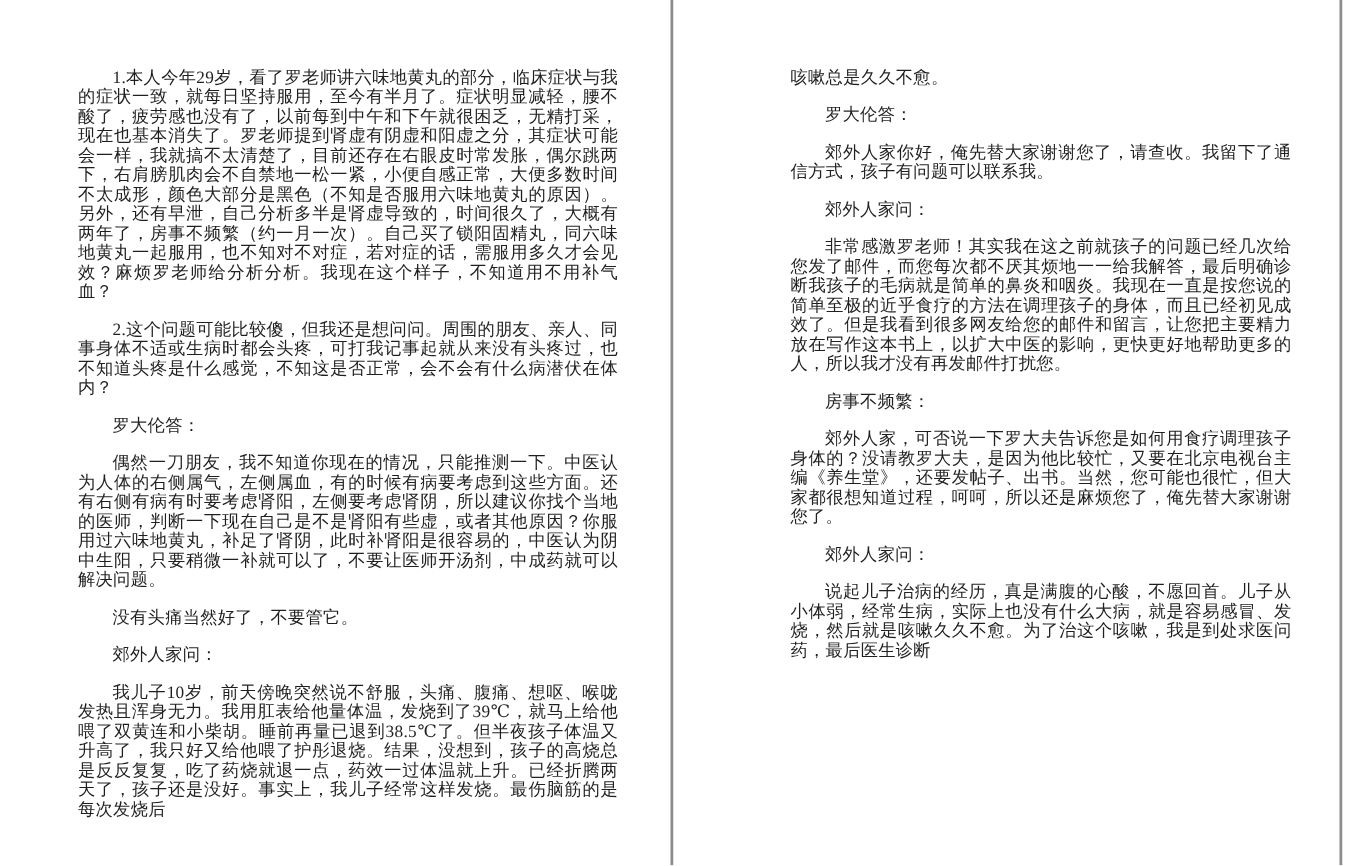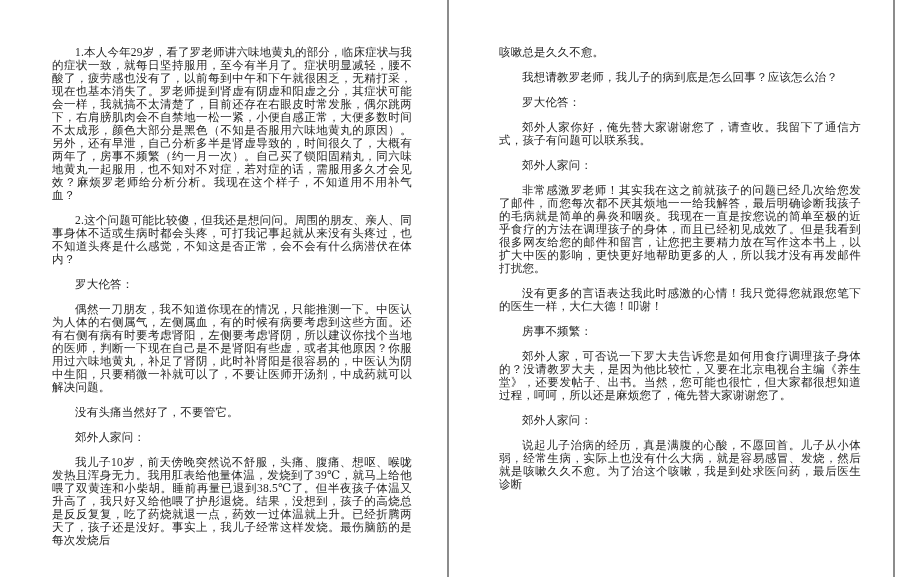--- a/index.html
+++ b/index.html
@@ -27,21 +27,21 @@
   .page-left {
     width: 447px;
     padding: 46px 35px 0 52px;
   }
   .divider {
     width: 2px;
     background: #8c8c8c;
   }
   .page-right {
     width: 444px;
-    padding: 46px 32px 0 50px;
+    padding: 46px 32px 0 78px;
   }
   .right-edge {
     width: 2px;
     background: #8c8c8c;
   }
   .edge-gap {
     flex: 1;
     background: #ffffff;
   }
   .page p {
@@ -64,26 +64,24 @@
     <p class="indent">偶然一刀朋友，我不知道你现在的情况，只能推测一下。中医认为人体的右侧属气，左侧属血，有的时候有病要考虑到这些方面。还有右侧有病有时要考虑肾阳，左侧要考虑肾阴，所以建议你找个当地的医师，判断一下现在自己是不是肾阳有些虚，或者其他原因？你服用过六味地黄丸，补足了肾阴，此时补肾阳是很容易的，中医认为阴中生阳，只要稍微一补就可以了，不要让医师开汤剂，中成药就可以解决问题。</p>
     <p class="indent">没有头痛当然好了，不要管它。</p>
     <p class="indent">郊外人家问：</p>
     <p class="indent">我儿子10岁，前天傍晚突然说不舒服，头痛、腹痛、想呕、喉咙发热且浑身无力。我用肛表给他量体温，发烧到了39℃，就马上给他喂了双黄连和小柴胡。睡前再量已退到38.5℃了。但半夜孩子体温又升高了，我只好又给他喂了护彤退烧。结果，没想到，孩子的高烧总是反反复复，吃了药烧就退一点，药效一过体温就上升。已经折腾两天了，孩子还是没好。事实上，我儿子经常这样发烧。最伤脑筋的是每次发烧后</p>
   </div>
 
   <div class="divider"></div>
 
   <div class="page page-right">
     <p>咳嗽总是久久不愈。</p>
-    <p class="indent">我想请教罗老师，我儿子的病到底是怎么回事？应该怎么治？</p>
     <p class="indent">罗大伦答：</p>
     <p class="indent">郊外人家你好，俺先替大家谢谢您了，请查收。我留下了通信方式，孩子有问题可以联系我。</p>
     <p class="indent">郊外人家问：</p>
     <p class="indent">非常感激罗老师！其实我在这之前就孩子的问题已经几次给您发了邮件，而您每次都不厌其烦地一一给我解答，最后明确诊断我孩子的毛病就是简单的鼻炎和咽炎。我现在一直是按您说的简单至极的近乎食疗的方法在调理孩子的身体，而且已经初见成效了。但是我看到很多网友给您的邮件和留言，让您把主要精力放在写作这本书上，以扩大中医的影响，更快更好地帮助更多的人，所以我才没有再发邮件打扰您。</p>
-    <p class="indent">没有更多的言语表达我此时感激的心情！我只觉得您就跟您笔下的医生一样，大仁大德！叩谢！</p>
     <p class="indent">房事不频繁：</p>
     <p class="indent">郊外人家，可否说一下罗大夫告诉您是如何用食疗调理孩子身体的？没请教罗大夫，是因为他比较忙，又要在北京电视台主编《养生堂》，还要发帖子、出书。当然，您可能也很忙，但大家都很想知道过程，呵呵，所以还是麻烦您了，俺先替大家谢谢您了。</p>
     <p class="indent">郊外人家问：</p>
     <p class="indent">说起儿子治病的经历，真是满腹的心酸，不愿回首。儿子从小体弱，经常生病，实际上也没有什么大病，就是容易感冒、发烧，然后就是咳嗽久久不愈。为了治这个咳嗽，我是到处求医问药，最后医生诊断</p>
   </div>
 
   <div class="right-edge"></div>
   <div class="edge-gap"></div>
 
 </div>

